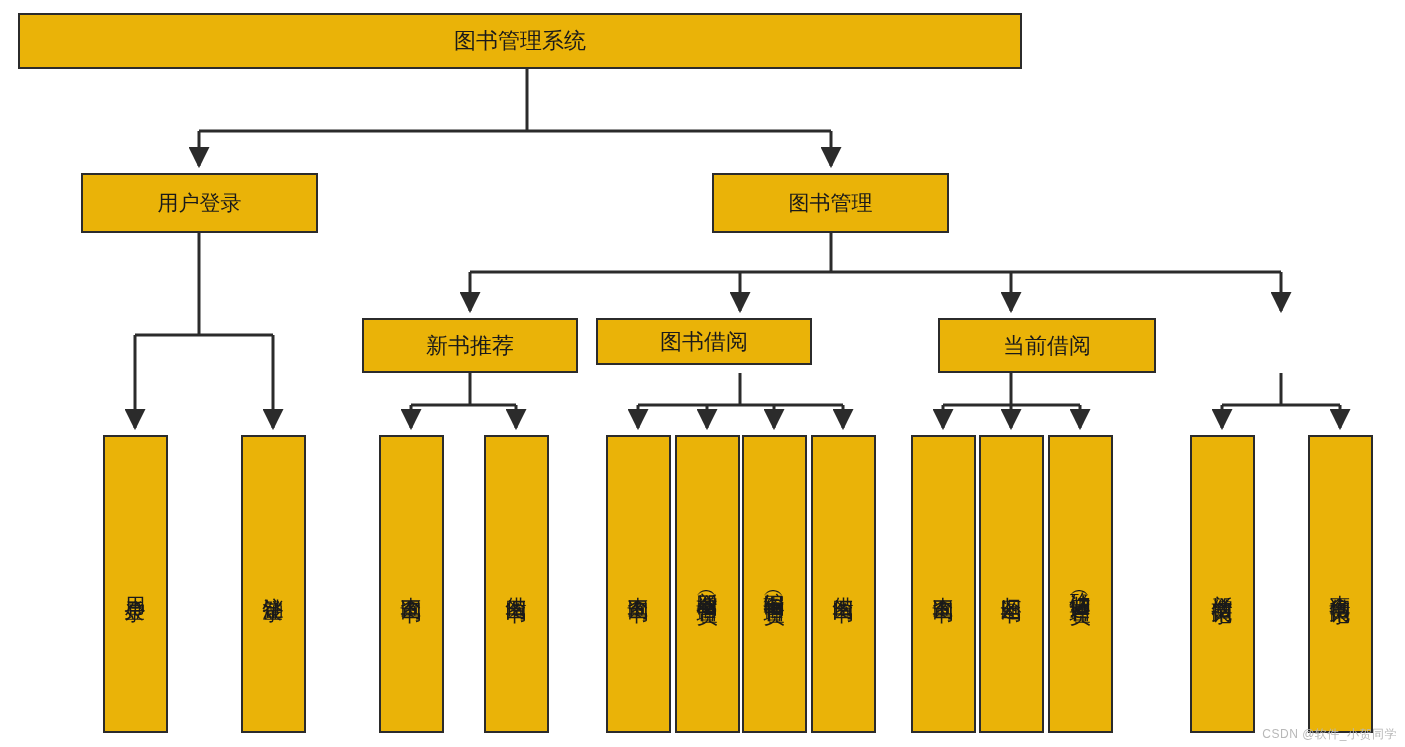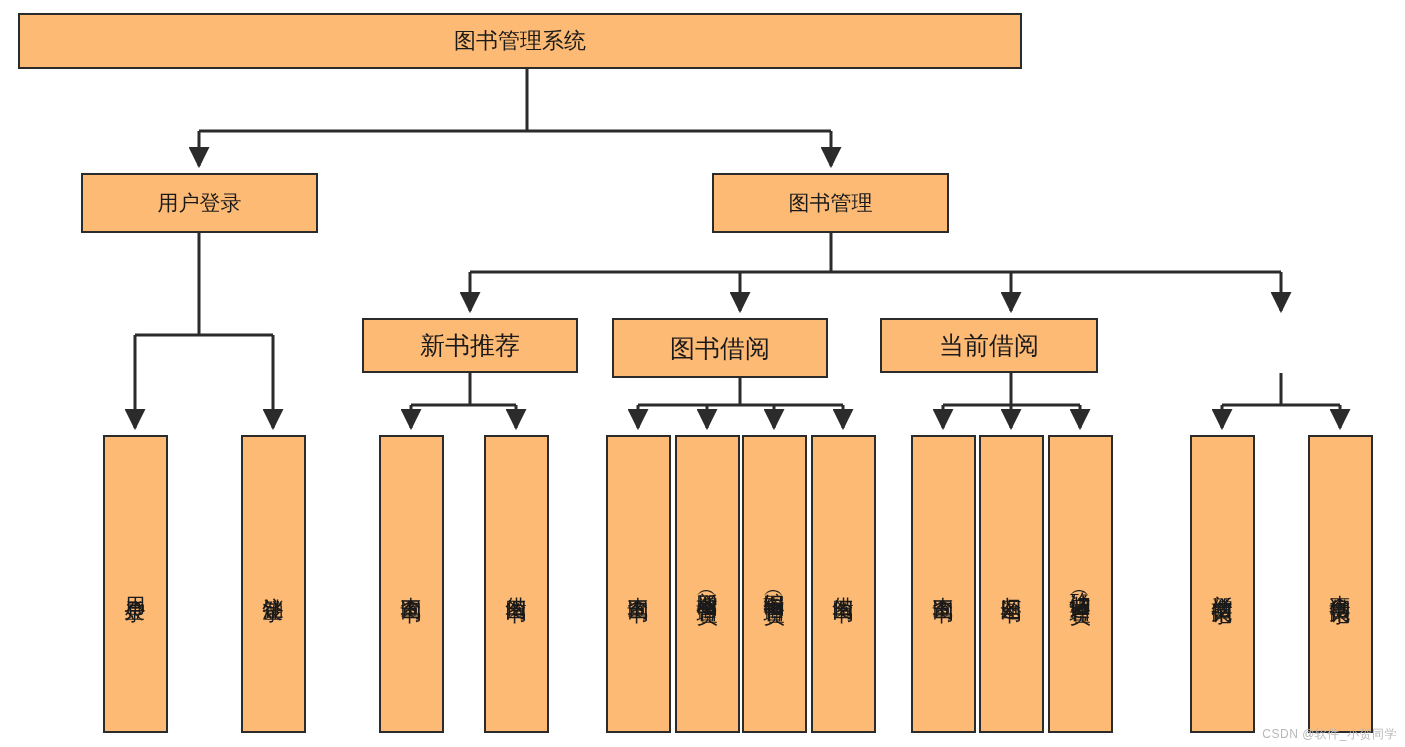--- a/index.html
+++ b/index.html
@@ -21,35 +21,35 @@
     position: absolute;
     left: 0;
     top: 0;
     width: 1405px;
     height: 747px;
     pointer-events: none;
   }
   .node {
     position: absolute;
     box-sizing: border-box;
-    background: #fdba74;
+    background: #eab308;
     border: 2px solid #2b2b2b;
     display: flex;
     align-items: center;
     justify-content: center;
     color: #1a1a1a;
   }
   .node.root {
     font-size: 22px;
   }
   .node.lvl1 {
     font-size: 21px;
   }
   .node.lvl2 {
-    font-size: 25px;
+    font-size: 22px;
     text-align: right;
   }
   .node.leaf {
     font-size: 21px;
     writing-mode: vertical-rl;
     text-orientation: upright;
     letter-spacing: 2px;
     line-height: 1;
     padding: 4px 0;
   }
@@ -134,24 +134,24 @@
   <div class="node lvl1" style="left:81px; top:173px; width:237px; height:60px;">
     <span>用户登录</span>
   </div>
   <div class="node lvl1" style="left:712px; top:173px; width:237px; height:60px;">
     <span>图书管理</span>
   </div>
 
   <div class="node lvl2" style="left:362px; top:318px; width:216px; height:55px;">
     <span>新书推荐</span>
   </div>
-  <div class="node lvl2" style="left:612px; top:318px; width:216px; height:60px;">
+  <div class="node lvl2" style="left:596px; top:318px; width:216px; height:47px;">
     <span>图书借阅</span>
   </div>
-  <div class="node lvl2" style="left:880px; top:318px; width:218px; height:55px;font-family:Liberation Serif, serif;">
+  <div class="node lvl2" style="left:938px; top:318px; width:218px; height:55px;font-family:Liberation Serif, serif;">
     <span>当前借阅</span>
   </div>
 
   <div class="node leaf" style="left:103px; top:435px; width:65px; height:298px;">
     <span class="vtext">用户登录</span>
   </div>
   <div class="node leaf" style="left:241px; top:435px; width:65px; height:298px;">
     <span class="vtext">注销登录</span>
   </div>
 

